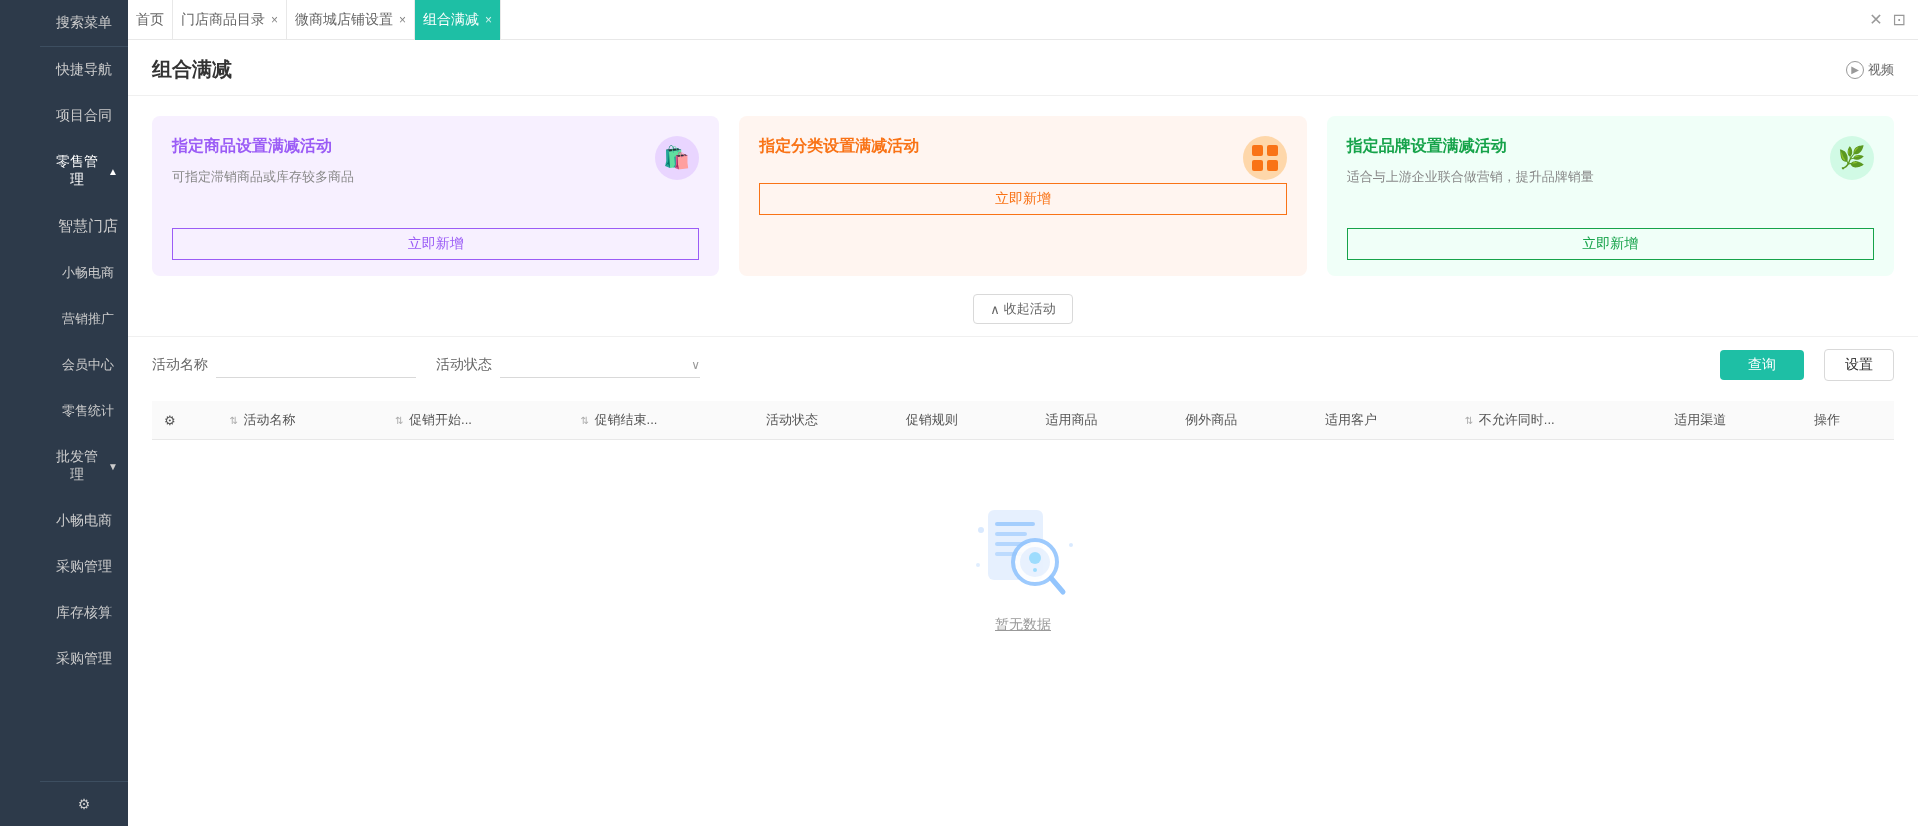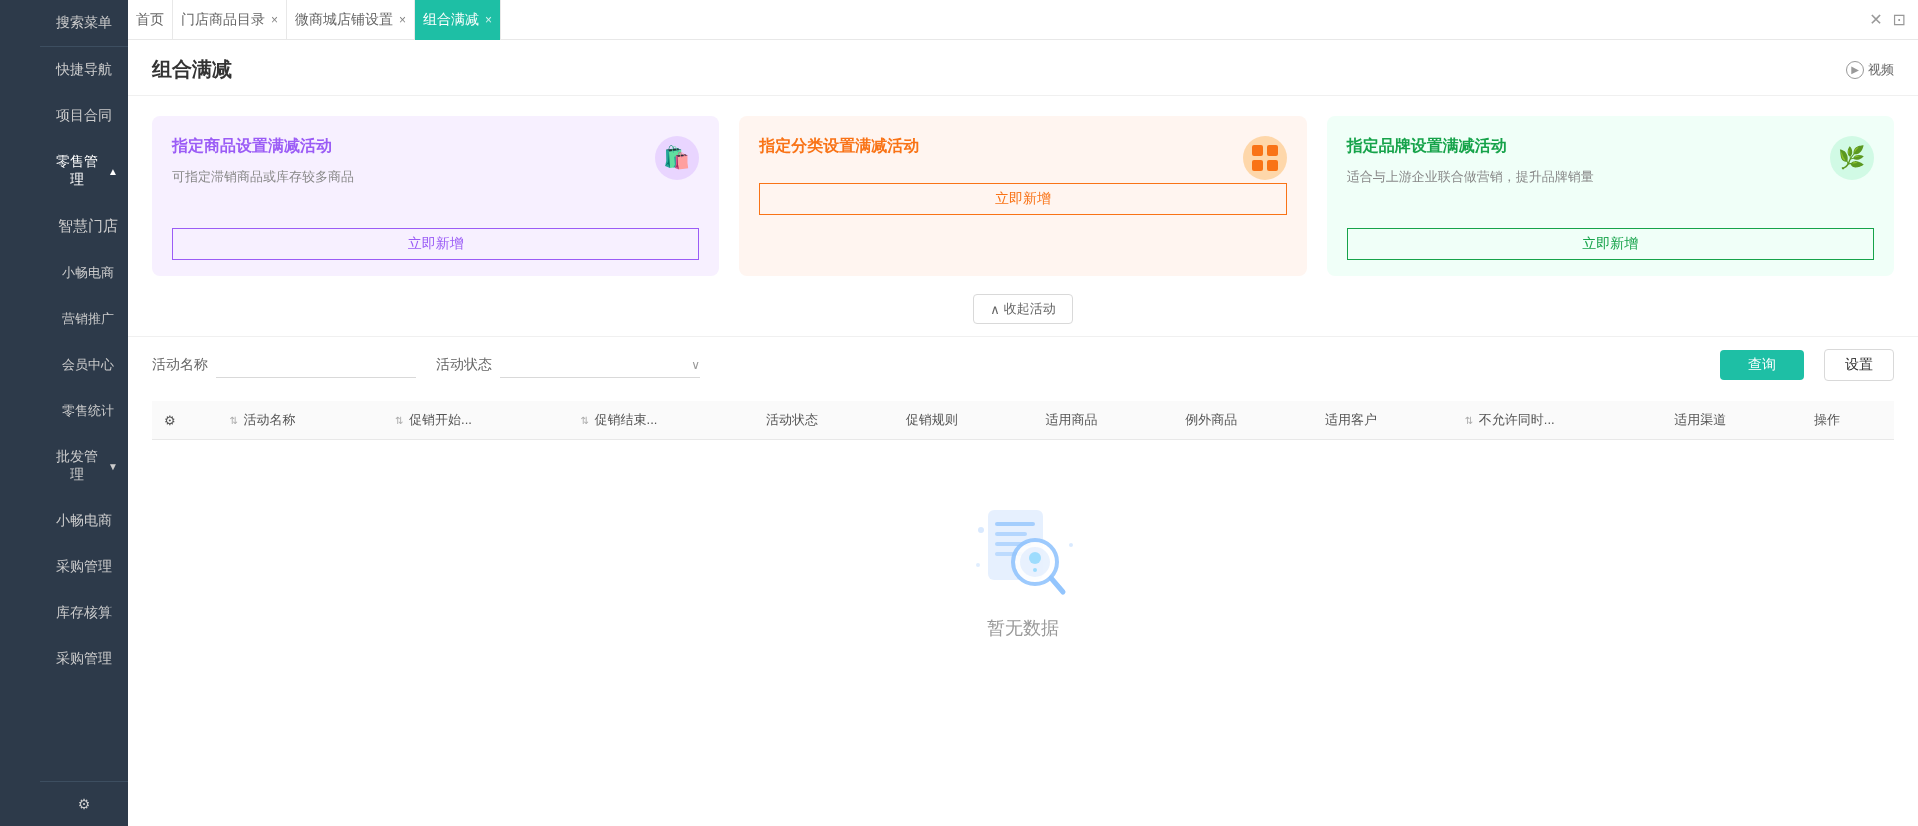--- a/index.html
+++ b/index.html
@@ -322,21 +322,21 @@
       align-items: center;
       justify-content: center;
       padding: 60px 0 40px 0;
     }
     .empty-icon {
       width: 120px;
       height: 100px;
       margin-bottom: 16px;
       position: relative;
     }
-    .empty-text { color: #999; font-size: 18px; }
+    .empty-text { color: #999; font-size: 14px; text-decoration: underline; }
 
     
     .magnifier-svg { width: 120px; height: 100px; }
   </style>
 </head>
 <body>
 
 <div class="sidebar">
   <div class="sidebar-search">搜索菜单</div>
 

